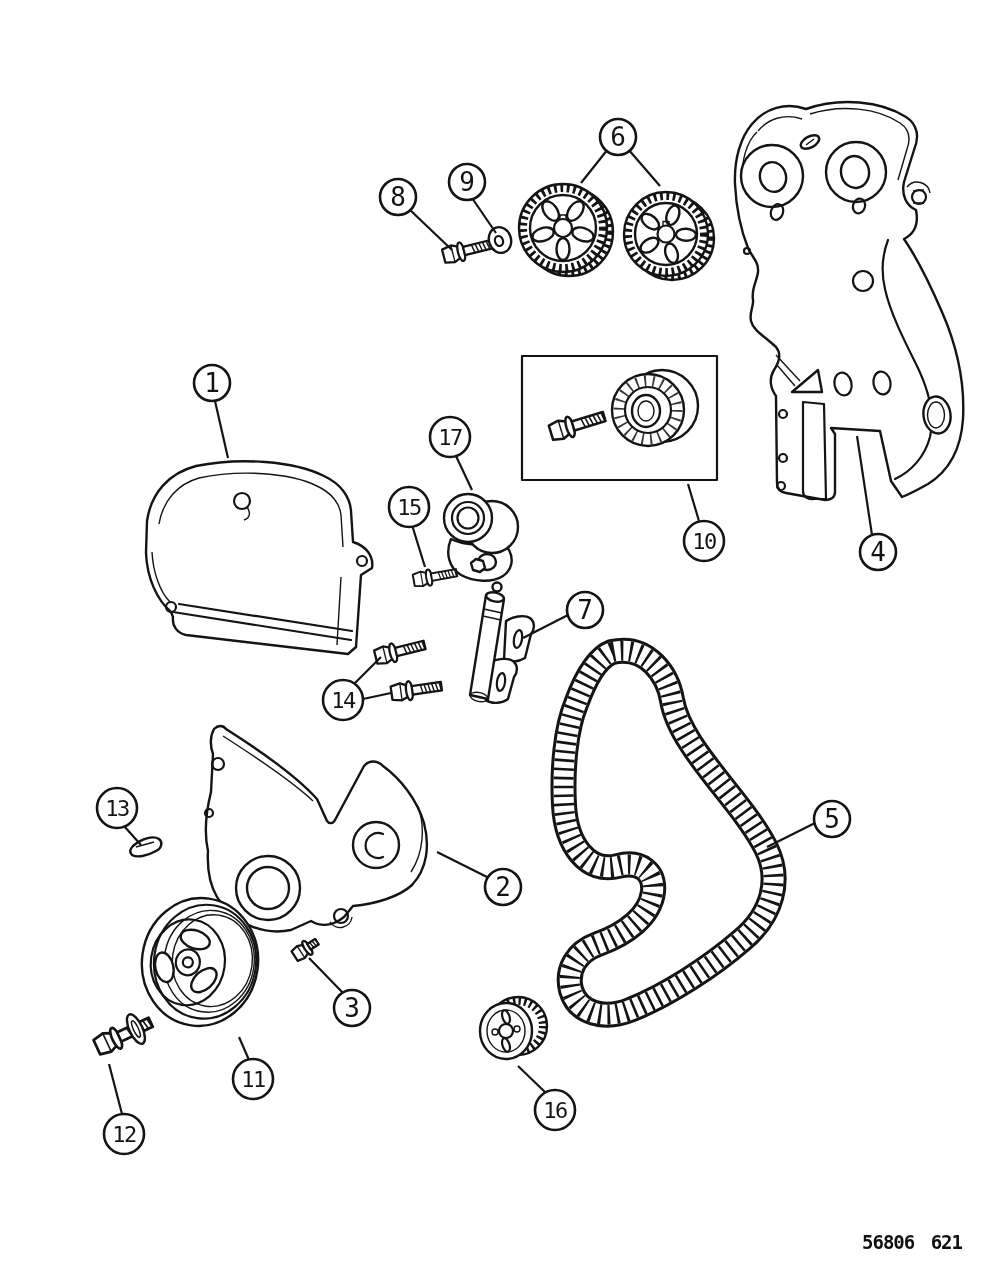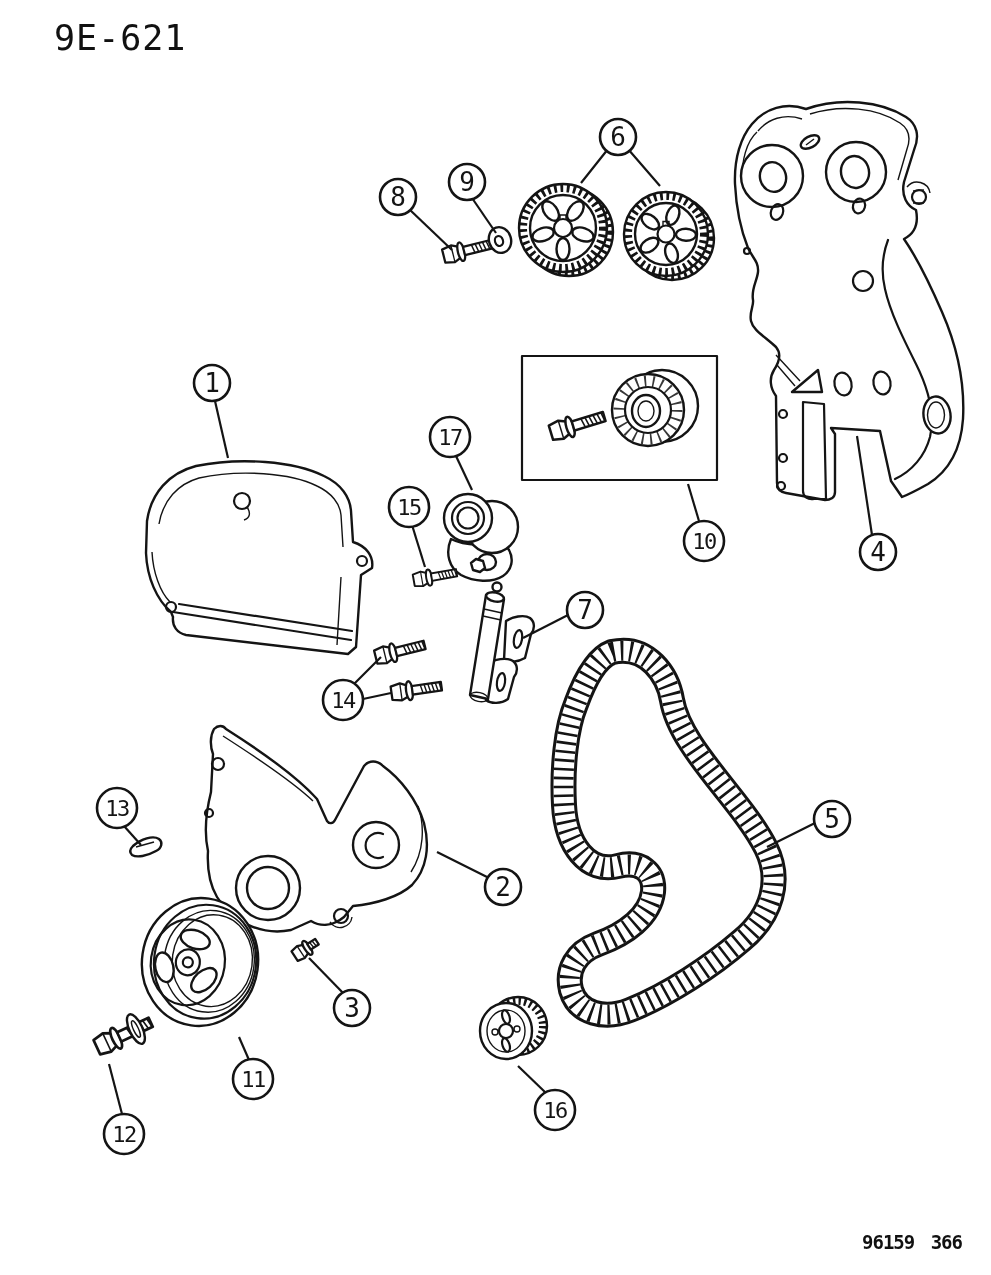--- a/index.html
+++ b/index.html
@@ -19,21 +19,20 @@
   .beltT{fill:none;stroke:#141414;stroke-width:20;stroke-dasharray:2.6 6.2;}
   .lead{stroke:#141414;stroke-width:2.2;fill:none;}
   .co circle{fill:#fff;stroke:#141414;stroke-width:2.6;}
   .co text{font-family:"DejaVu Sans Mono",monospace;font-size:26px;fill:#141414;text-anchor:middle;}
   .co.co2 text{font-size:22px;letter-spacing:-1.5px;}
 </style>
 </head>
 <body>
 
 <div class="page">
-  <div class="code header">9E-621</div>
 
   <svg width="991" height="1275" viewBox="0 0 991 1275">
     <defs>
       <g id="boltS">
         <path class="fw" d="M -9 -7 L 1 -9 L 8 -6 L 8 6 L 1 9 L -9 7 Z"></path>
         <path class="thin" d="M 1 -9 L 1 9"></path>
         <ellipse class="fw" cx="10" cy="0" rx="3.5" ry="10"></ellipse>
         <rect class="fw" x="13" y="-4.5" width="31" height="9"></rect>
         <path class="thr" d="M 22 -5 L 24 5 M 26 -5 L 28 5 M 30 -5 L 32 5 M 34 -5 L 36 5 M 38 -5 L 40 5 M 42 -5 L 43.5 5"></path>
       </g>
@@ -305,14 +304,14 @@
     <g class="co co2">
       <circle cx="555" cy="1110" r="20"></circle>
         <text x="555" y="1110" dy="0.35em">16</text>
       </g>
     <g class="co co2">
       <circle cx="450" cy="437" r="20"></circle>
         <text x="450" y="437" dy="0.35em">17</text>
       </g>
   </svg>
 
-  <div class="code footer">96159 366</div>
+  <div class="code footer">56806 621</div>
 </div>
 
 </body></html>

